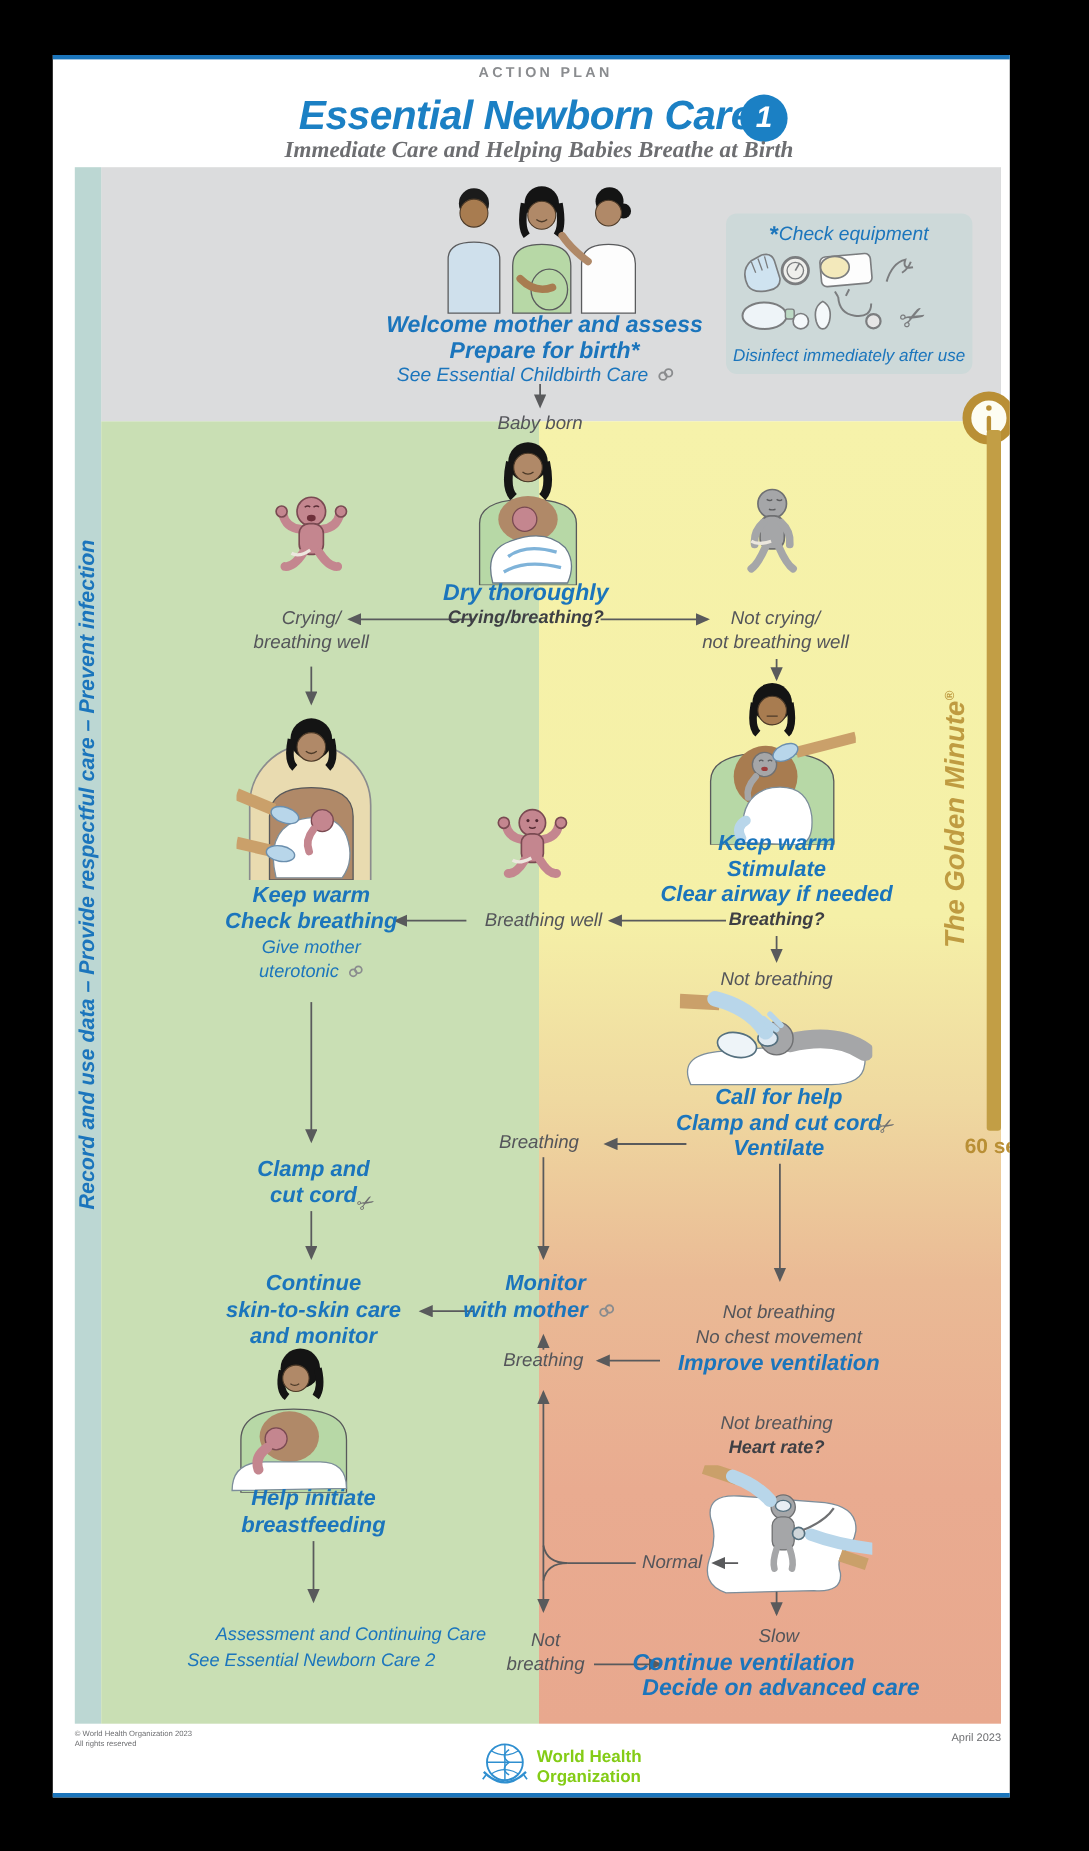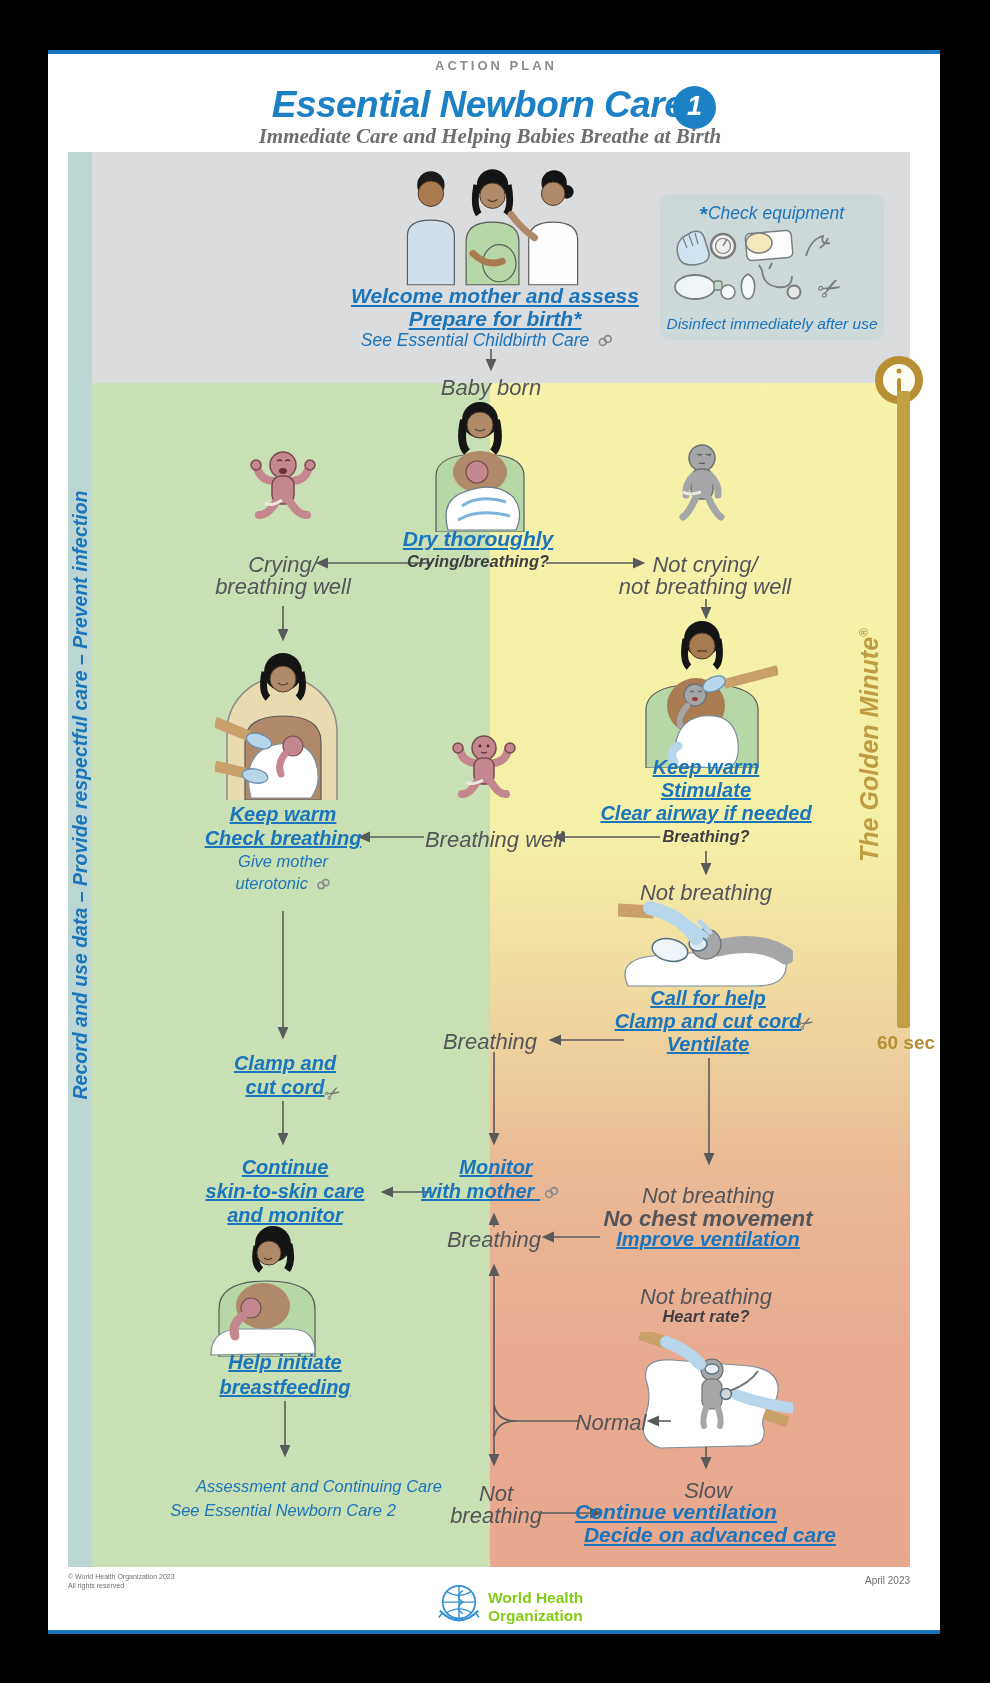--- a/index.html
+++ b/index.html
@@ -1,33 +1,33 @@
 <!DOCTYPE html>
 <html><head>
 <meta charset="utf-8">
 <style>
   html,body{margin:0;padding:0;background:#000;}
-  .poster{position:relative;width:990px;height:1683px;background:#000;overflow:hidden;
+  .poster{position:relative;width:918px;height:1683px;background:#000;overflow:hidden;
           font-family:"Liberation Sans",sans-serif;}
   .abs{position:absolute;}
   .page{left:48px;top:50px;width:892px;height:1584px;background:#fff;}
   .blueline{left:48px;width:892px;height:4px;background:#1b75bb;}
   .cx{position:absolute;transform:translateX(-50%);white-space:nowrap;}
   .kicker{font-size:13px;font-weight:bold;letter-spacing:3px;color:#8a8c8f;}
   .title{font-size:37px;font-weight:bold;font-style:italic;color:#1b80c4;letter-spacing:-0.5px;}
   .badge{width:43px;height:43px;border-radius:50%;background:#1b80c4;color:#fff;
          font-size:27px;font-weight:bold;font-style:italic;text-align:center;line-height:41px;}
   .subtitle{font-size:21px;font-weight:bold;font-style:italic;color:#6d6e71;}
   .band-gray{left:92px;top:152px;width:818px;height:231px;background:#dbdcdd;}
   .strip-teal{left:68px;top:152px;width:24px;height:1415px;background:#bcd7d3;}
   .zone-green{left:92px;top:383px;width:398px;height:1184px;background:#c9dfb4;}
   .zone-warm{left:490px;top:383px;width:420px;height:1184px;
      background:linear-gradient(180deg,#f6f2aa 0%,#f5f0a7 38%,#efd9a0 52%,#eaba95 66%,#e9ab90 82%,#e8a88e 100%);}
-  .act{font-size:20px;font-weight:bold;font-style:italic;color:#1b75bc;text-decoration:underline;}
-  .lbl{font-size:22px;font-style:italic;color:#54555a;}
+  .act{font-size:20px;font-weight:bold;font-style:italic;color:#1b75bc;}
+  .lbl{font-size:17px;font-style:italic;color:#54555a;}
   .q{font-size:16.5px;font-weight:bold;font-style:italic;color:#3e3f44;}
   .blnk{font-size:16.5px;font-style:italic;color:#1b75bc;}
   .sidebar-text{font-size:19.5px;font-weight:bold;font-style:italic;color:#1b75bc;}
   .golden-text{font-size:25px;font-weight:bold;font-style:italic;color:#bf9b41;}
   .rot{transform:translate(-50%,-50%) rotate(-90deg);white-space:nowrap;}
   .eqbox{left:660px;top:194px;width:224px;height:146px;background:#cdd9d9;border-radius:10px;}
   .eqtitle{width:100%;text-align:center;top:8px;color:#1b75bc;}
   .eqstar{font-weight:bold;font-size:21px;font-style:normal;vertical-align:-2px;}
   .eqname{font-size:17.5px;font-style:italic;}
   .eqnote{width:100%;text-align:center;bottom:7px;font-size:15.5px;font-style:italic;color:#1b75bc;position:absolute;}
@@ -375,21 +375,21 @@
     <span>with mother</span>
     <span class="linkico">
       <svg width="15" height="13" viewBox="0 0 15 13">
           <circle cx="5" cy="8" r="3.4" fill="none" stroke="#8a8c8e" stroke-width="1.7"></circle>
           <circle cx="10" cy="5" r="3.4" fill="none" stroke="#8a8c8e" stroke-width="1.7"></circle>
         </svg>
     </span>
   </div>
 
   <div class="cx lbl" style="left:708px;top:1183px;">Not breathing</div>
-  <div class="cx lbl" style="left:708px;top:1206px;font-weight:bold;">No chest movement</div>
+  <div class="cx lbl" style="left:708px;top:1206px;">No chest movement</div>
   <div class="cx act" style="left:708px;top:1228px;">Improve ventilation</div>
   <div class="cx lbl" style="left:494px;top:1227px;">Breathing</div>
 
   <div class="cx lbl" style="left:706px;top:1284px;">Not breathing</div>
   <div class="cx q" style="left:706px;top:1307px;">Heart rate?</div>
 
   <div class="cx lbl" style="left:611px;top:1410px;">Normal</div>
   <div class="cx lbl" style="left:708px;top:1478px;">Slow</div>
 
   <div class="cx act" style="left:285px;top:1351px;">Help initiate</div>

